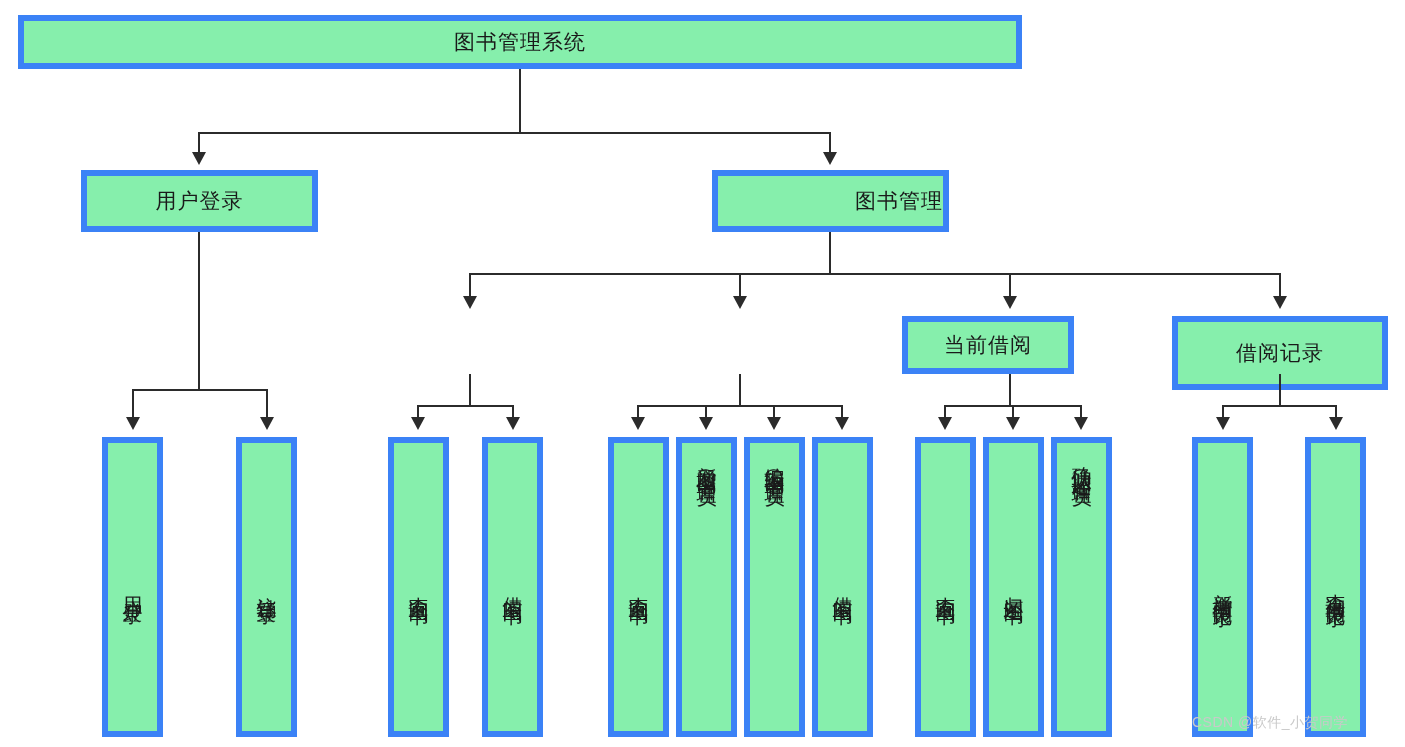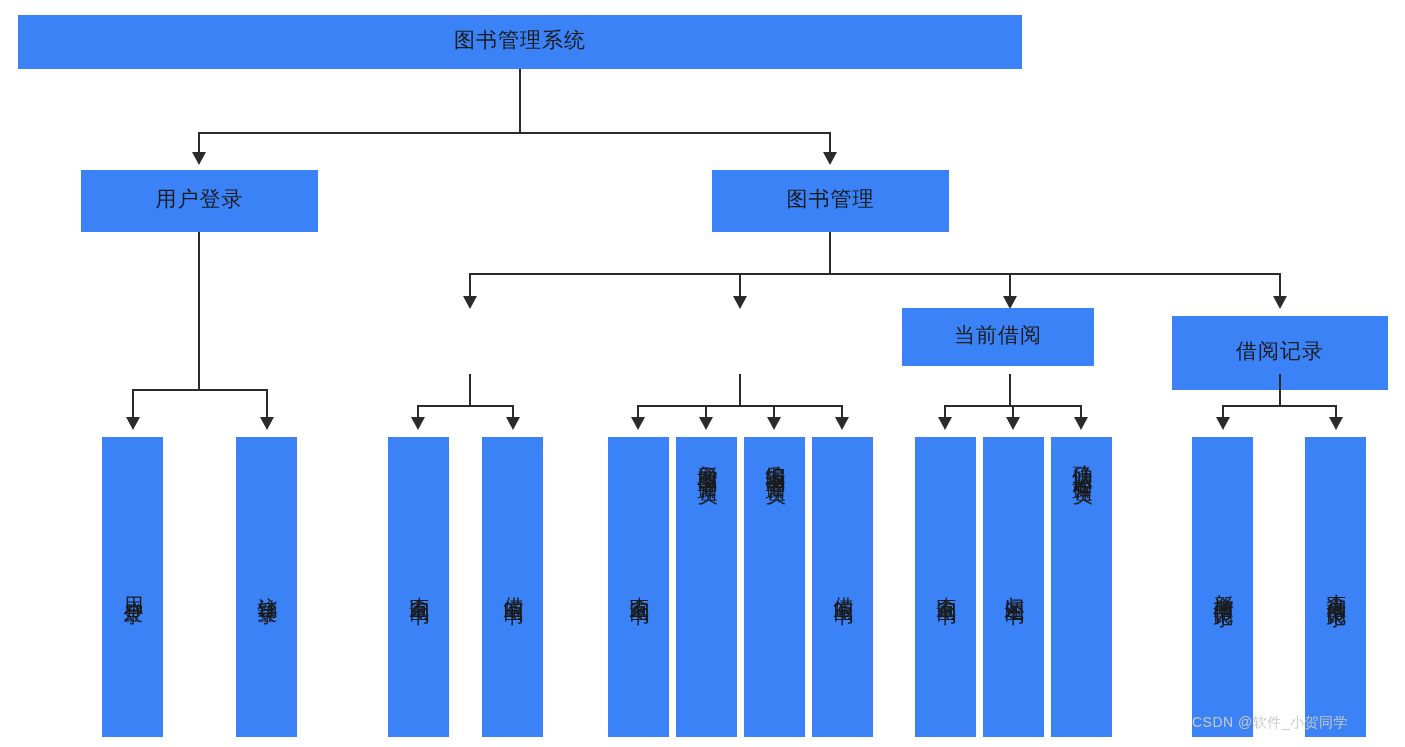--- a/index.html
+++ b/index.html
@@ -13,27 +13,26 @@
   #canvas {
     position: relative;
     width: 1405px;
     height: 747px;
     background: #ffffff;
     overflow: hidden;
   }
   .node {
     position: absolute;
     box-sizing: border-box;
-    border: 4px solid #3b82f6;
-    background: #3b82f6;
+    border: 6px solid #3b82f6;
+    background: #86efac;
     display: flex;
     align-items: center;
     justify-content: center;
     color: #1a1a1a;
-    font-family: Liberation Mono, monospace;
   }
   .node.horiz {
     font-size: 21px;
     letter-spacing: 1px;
     line-height: 1.2;
     white-space: nowrap;
   }
   .node.vert {
     writing-mode: vertical-rl;
     text-orientation: upright;
@@ -83,21 +82,21 @@
   <div class="edge v" style="left:519px; top:69px; height:64px;"></div>
   <div class="edge h" style="left:198px; top:132px; width:632px;"></div>
   <div class="edge v" style="left:198px; top:132px; height:22px;"></div>
   <div class="arrow" style="left:192px; top:152px;"></div>
   <div class="edge v" style="left:829px; top:132px; height:22px;"></div>
   <div class="arrow" style="left:823px; top:152px;"></div>
 
   <div class="node horiz" style="left:81px; top:170px; width:237px; height:62px;">
     <span>用户登录</span>
   </div>
-  <div class="node horiz" style="left:712px; top:170px; width:237px; height:62px;">
+  <div class="node horiz" style="left:712px; top:170px; width:237px; height:62px;justify-content:flex-end;">
     <span>图书管理</span>
   </div>
 
   <div class="edge v" style="left:198px; top:232px; height:158px;"></div>
   <div class="edge h" style="left:132px; top:389px; width:134px;"></div>
   <div class="edge v" style="left:132px; top:389px; height:30px;"></div>
   <div class="arrow" style="left:126px; top:417px;"></div>
   <div class="edge v" style="left:266px; top:389px; height:30px;"></div>
   <div class="arrow" style="left:260px; top:417px;"></div>
 
@@ -105,21 +104,21 @@
   <div class="edge h" style="left:469px; top:273px; width:811px;"></div>
   <div class="edge v" style="left:469px; top:273px; height:25px;"></div>
   <div class="arrow" style="left:463px; top:296px;"></div>
   <div class="edge v" style="left:739px; top:273px; height:25px;"></div>
   <div class="arrow" style="left:733px; top:296px;"></div>
   <div class="edge v" style="left:1009px; top:273px; height:25px;"></div>
   <div class="arrow" style="left:1003px; top:296px;"></div>
   <div class="edge v" style="left:1279px; top:273px; height:25px;"></div>
   <div class="arrow" style="left:1273px; top:296px;"></div>
 
-  <div class="node horiz" style="left:902px; top:308px; width:192px; height:58px;">
+  <div class="node horiz" style="left:902px; top:316px; width:172px; height:58px;">
     <span>当前借阅</span>
   </div>
   <div class="node horiz" style="left:1172px; top:316px; width:216px; height:74px;">
     <span>借阅记录</span>
   </div>
 
   <div class="edge v" style="left:469px; top:374px; height:32px;"></div>
   <div class="edge h" style="left:417px; top:405px; width:96px;"></div>
   <div class="edge v" style="left:417px; top:405px; height:14px;"></div>
   <div class="arrow" style="left:411px; top:417px;"></div>

